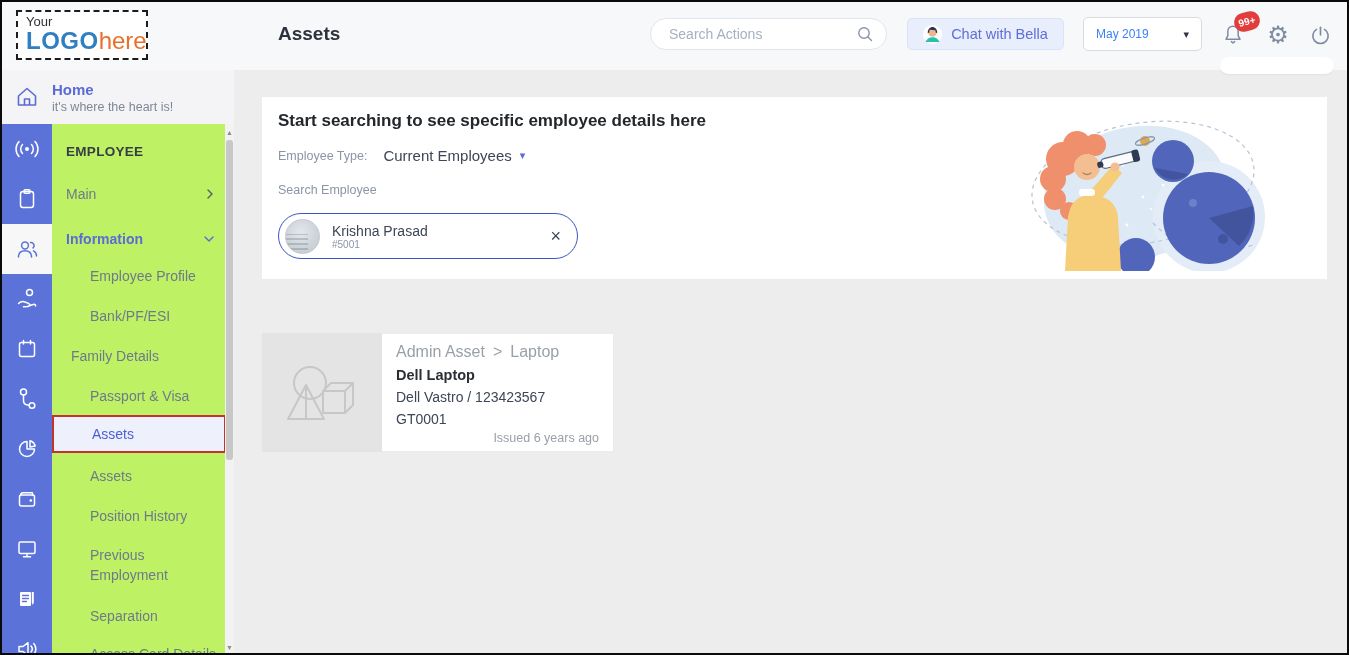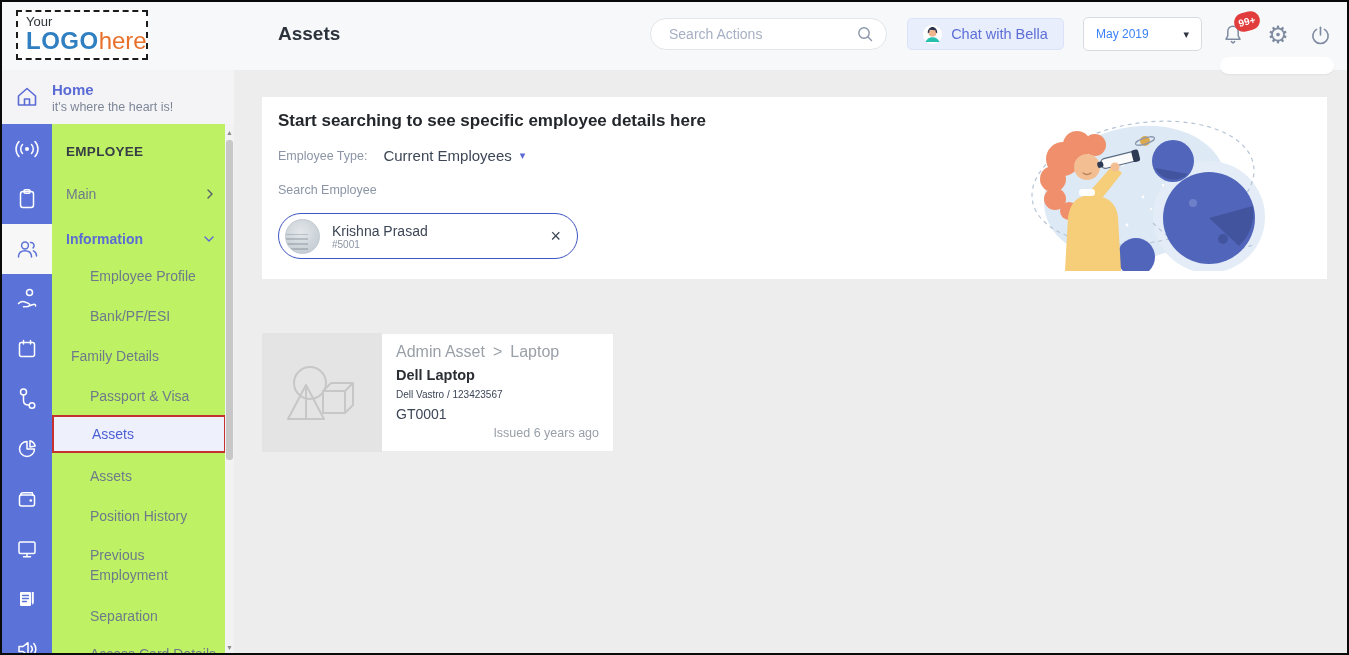--- a/index.html
+++ b/index.html
@@ -100,21 +100,21 @@
   .emp-id{font-size:10px;color:#8b95a5;margin-top:0;}
   .emp-close{font-size:18px;color:#3c4656;cursor:pointer;line-height:1;}
   .illus{position:absolute;right:52px;top:8px;width:252px;height:166px;}
   
   .asset-card{position:absolute;left:28px;top:263px;width:352px;height:119px;display:flex;}
   .asset-img{width:120px;height:119px;background:#e4e4e5;display:flex;align-items:center;justify-content:center;}
   .asset-info{flex:1;background:#fff;border:1px solid #ececec;border-left:none;box-sizing:border-box;
     padding:9px 14px 7px 14px;}
   .a-crumb{font-size:16px;color:#9aa0a8;display:flex;gap:8px;}
   .a-name{font-size:14.5px;font-weight:bold;color:#2b2f34;margin-top:6px;}
-  .a-model{font-size:10px;color:#3c4656;margin-top:6px;}
+  .a-model{font-size:14px;color:#3c4656;margin-top:6px;}
   .a-code{font-size:14px;color:#3c4656;margin-top:6px;}
   .a-issued{font-size:12.5px;color:#9aa0a8;text-align:right;margin-top:4px;}
 </style>
 </head>
 <body>
 
 <div class="header">
   <div class="logo-box">
     <div class="logo-your">Your</div>
     <div class="logo-main"><span class="l1">LOGO</span><span class="l2">here</span></div>

